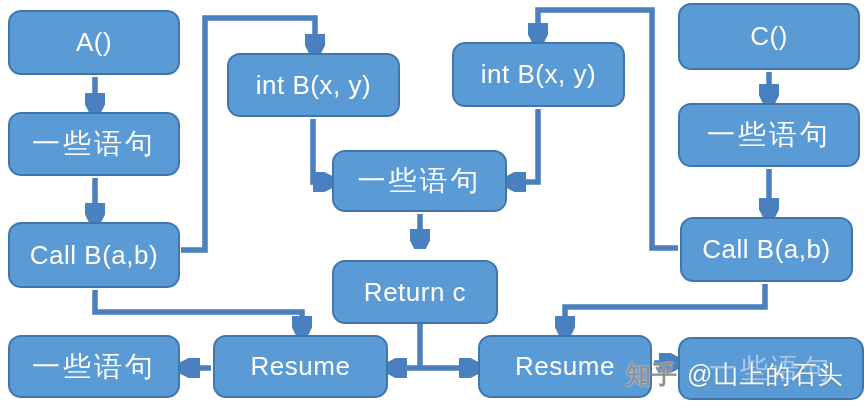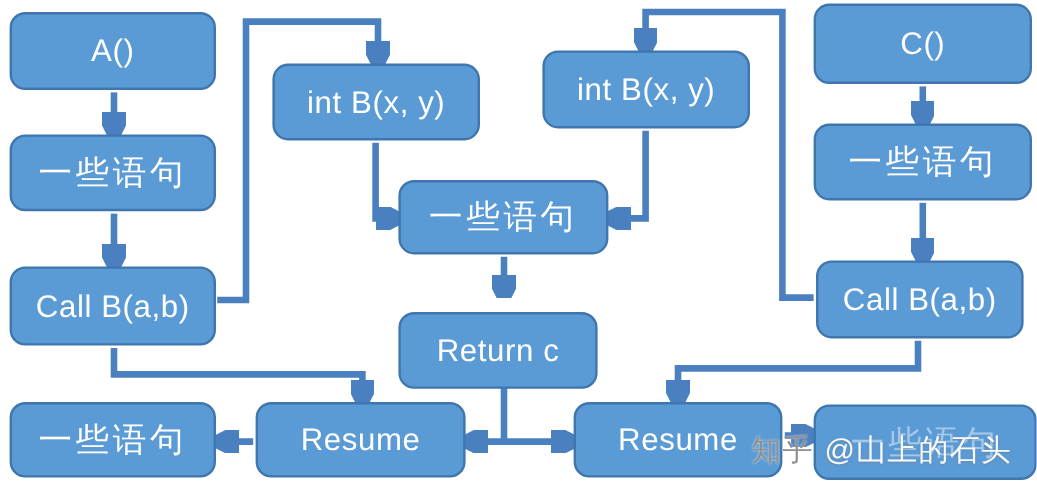--- a/index.html
+++ b/index.html
@@ -50,21 +50,21 @@
     position: absolute;
     left: 626px;
     top: 358px;
     z-index: 3;
     font-size: 25px;
     white-space: nowrap;
     letter-spacing: 1px;
   }
   .wm-brand {
     color: var(--watermark-gray, #8f8f8f);
-    font-weight: normal;
+    font-weight: bold;
     text-shadow: 0 0 2px rgba(255,255,255,0.8);
   }
   .wm-handle {
     color: rgba(255,255,255,0.95);
     margin-left: 9px;
     text-shadow: 0 1px 2px rgba(110,110,110,0.45);
   }
 </style>
 </head>
 <body>

